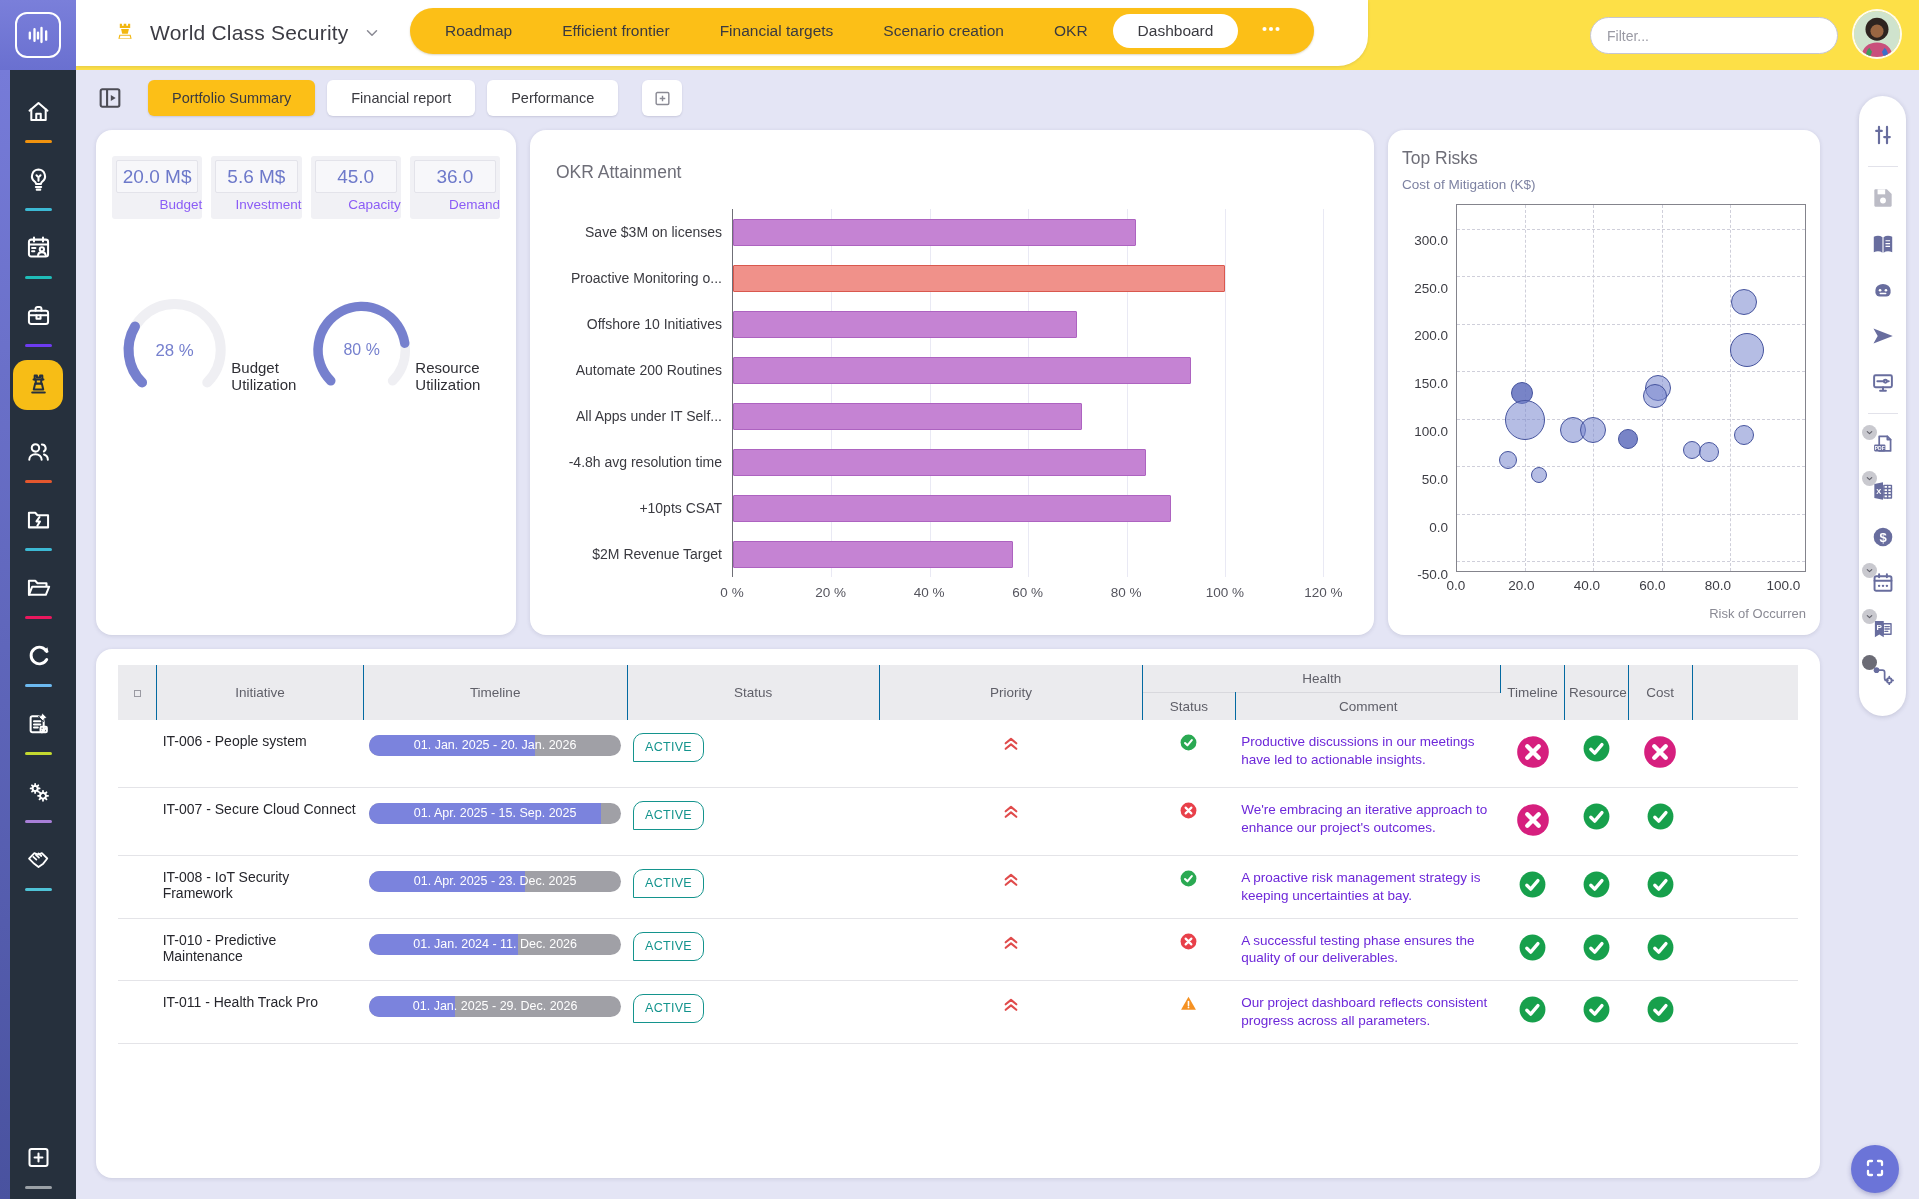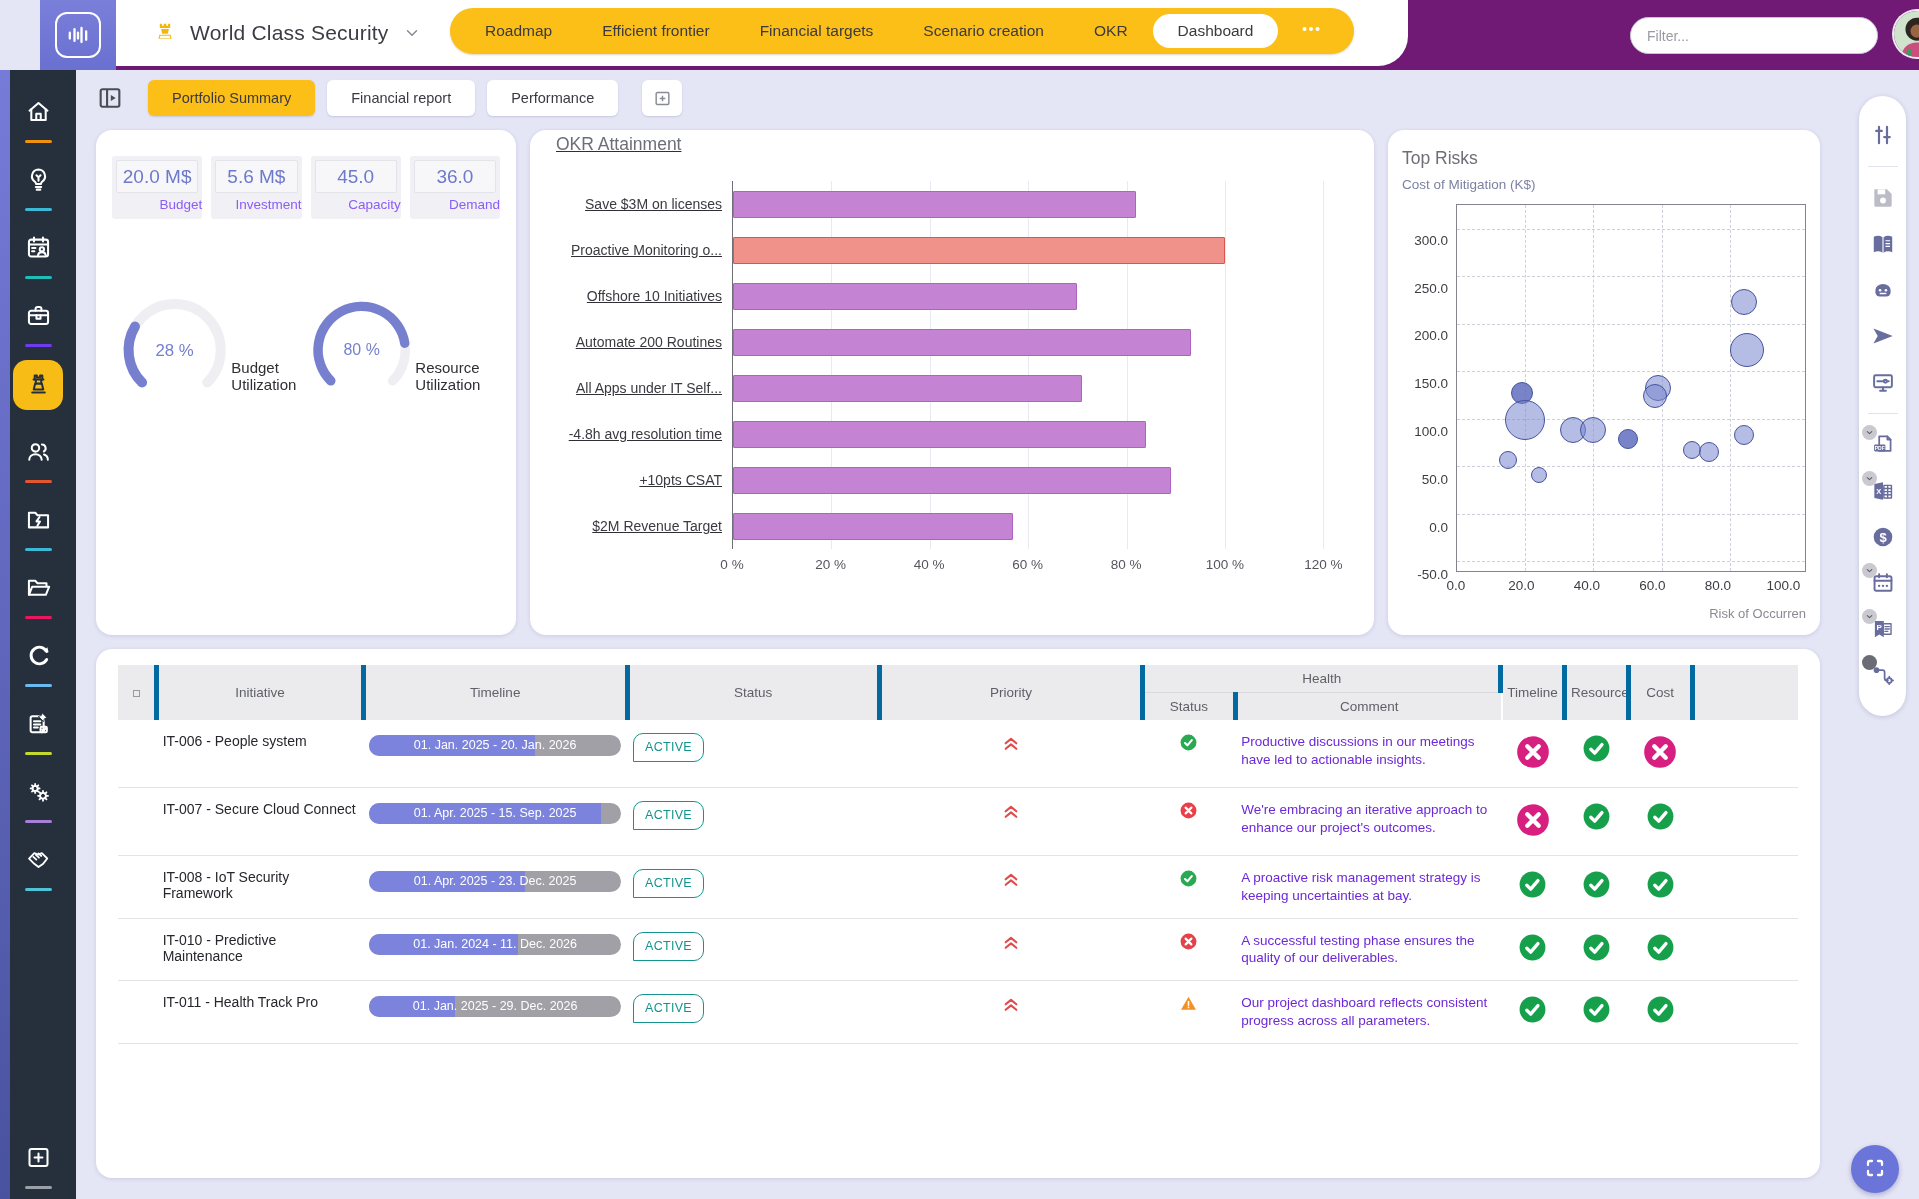--- a/index.html
+++ b/index.html
@@ -1,20 +1,20 @@
 <!DOCTYPE html>
 <html><head>
 <meta charset="utf-8">
 <style>
   * { margin:0; padding:0; box-sizing:border-box; }
   html,body { width:1919px; height:1199px; overflow:hidden; }
   body { background:#e4e5f5; font-family:"Liberation Sans", sans-serif; color:#2f2f35; }
 
   
-  .topbar { position:relative; height:70px; background:#701a75;margin-left:40px; }
+  .topbar { position:relative; height:70px; background:#fde047; }
   .logo-area { position:absolute; left:0; top:0; width:76px; height:70px;
     background:linear-gradient(#7a7fda,#6a70d0); display:flex; align-items:center; justify-content:center; z-index:3; }
   .logo-glyph { width:46px; height:46px; border:2.5px solid #fff; border-radius:12px;
     display:flex; align-items:center; justify-content:center; }
   .logo-glyph svg { width:28px; height:28px; }
   .title-section { position:absolute; left:76px; top:0; width:1292px; height:66px; background:#fff;
     border-radius:0 0 30px 0; box-shadow:0 1px 3px rgba(40,40,80,.12); display:flex; align-items:center; padding-left:36px; z-index:1; }
   .crown-ic { width:26px; height:26px; margin-right:12px; }
   .app-title { font-size:21px; color:#3c3c44; letter-spacing:.2px; }
   .title-chevron { width:18px; height:18px; margin-left:14px; color:#8a8a94; }
@@ -53,21 +53,21 @@
     font-size:14.5px; color:#3a3a40; box-shadow:0 1px 2px rgba(40,40,80,.15); cursor:pointer; }
   .subtab.active { background:#fcbf17; }
   .add-tab { width:40px; height:36px; background:#fff; border-radius:6px; box-shadow:0 1px 2px rgba(40,40,80,.15);
     display:flex; align-items:center; justify-content:center; color:#8a8a94; cursor:pointer; margin-left:12px; }
   .add-tab svg { width:19px; height:19px; }
 
   
   .cards-row { display:flex; gap:14px; margin:4px 99px 0 20px; }
   .card { background:#fff; border-radius:16px; box-shadow:0 1px 4px rgba(40,40,80,.13); }
   .kpi-card { width:420px; height:505px; padding:26px 16px; }
-  .okr-card { flex:1; height:505px; padding:4px 26px; overflow:hidden;text-decoration:underline; }
+  .okr-card { flex:1; height:505px; padding:32px 26px; overflow:hidden; }
   .risks-card { width:432px; height:505px; padding:18px 14px; overflow:hidden; }
   .card-title { font-size:17.5px; color:#6e6e78; }
 
   .metrics { display:flex; gap:9px; }
   .metric { flex:1; background:#f1f1f5; border-radius:3px; padding-bottom:7px; }
   .metric-val { margin:4px; background:#f7f7fa; border:1px solid #e3e3ea; border-radius:2px;
     text-align:center; font-size:19px; color:#6d79ca; padding:5px 0 4px; white-space:nowrap; }
   .metric-label { text-align:right; font-size:13.5px; color:#8b5cf6; }
 
   .gauges { display:flex; justify-content:space-between; padding:0 6px; margin-top:40px; }
@@ -97,21 +97,21 @@
   .r-xlab { position:absolute; transform:translateX(-50%); font-size:13.5px; color:#3d3d44; top:374px; }
   .bubble { position:absolute; border-radius:50%; background:rgba(121,135,206,.55); border:1.5px solid #46549e;
     transform:translate(-50%,-50%); }
   .bubble.dark { background:rgba(96,111,189,.85); }
   .risks-xtitle { text-align:right; font-size:13px; color:#8a8a94; margin-top:34px; white-space:nowrap; }
 
   
   .table-card { margin:14px 99px 0 20px; height:529px; padding:16px 22px; overflow:hidden; }
   table { width:100%; border-collapse:collapse; table-layout:fixed; }
   thead th { background:#ebebee; font-weight:400; font-size:13.5px; color:#5f5f68; text-align:center;
-    border-right:5px solid #0369a1; padding:6px 4px; }
+    border-right:1px solid #0369a1; padding:6px 4px; }
   thead th:last-child { border-right:none; }
   thead tr.sub th { border-top:1px solid #d8d8dd; }
   tbody td { border-bottom:1px solid #e4e4e8; padding:13px 6px; vertical-align:top; font-size:14px; color:#26262c; }
   tbody tr td { border-top:none; }
   .cell-center { text-align:center; }
   .pill { position:relative; height:21px; border-radius:11px; background:#a0a0a6; overflow:hidden; margin-top:2px; }
   .pill-fill { position:absolute; left:0; top:0; bottom:0; background:#7b83dd; }
   .pill-text { position:absolute; inset:0; color:#fff; font-size:12.5px; text-align:center; line-height:21px; white-space:nowrap; }
   .tag-active { display:inline-block; border:1.5px solid #14948d; color:#14948d; font-size:12.5px; letter-spacing:.3px;
     padding:6px 11px 7px; border-radius:10px 10px 10px 0; background:#fff; }

